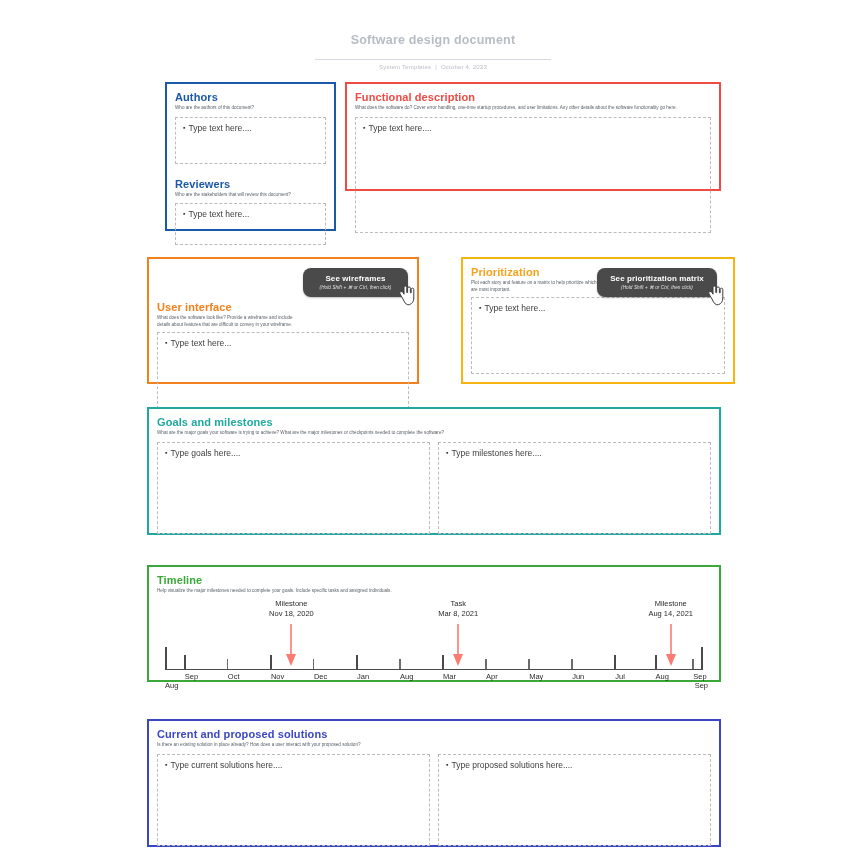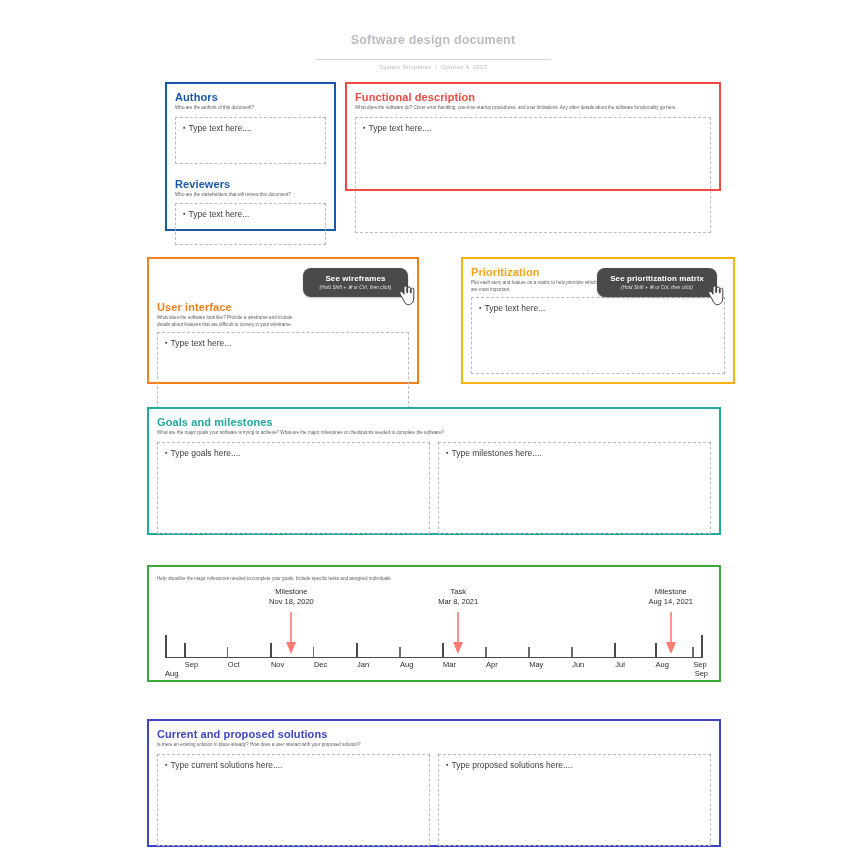--- a/index.html
+++ b/index.html
@@ -201,20 +201,21 @@
         </div>
         <div class="field" id="milestones-field">
           <span class="bullet">▪</span><span>Type milestones here....</span>
         </div>
       </div>
     </div>
   </div>
 
   <div class="card" id="timeline-card">
     <div class="inner">
+      <div class="card-title">Timeline</div>
       <div class="card-desc">Help visualize the major milestones needed to complete your goals. Include specific tasks and assigned individuals.</div>
       <div class="tl-stage" id="tl-stage">
         <div class="tl-axis"></div>
       <div class="tl-tick end" style="left: 8px; height: 22px; bottom: 20px;"></div>
           <div class="tl-tlabel" style="left: 7px; top: 82px;">Aug</div>
           <div class="tl-tick major" style="left: calc(3.5% + 7.44px); height: 14px; bottom: 20px;"></div>
           <div class="tl-tlabel" style="left: calc(3.5% + 7.44px); top: 73px;">Sep</div>
           <div class="tl-tick" style="left: calc(11.5% + 6.16px); height: 10px; bottom: 20px;"></div>
           <div class="tl-tlabel" style="left: calc(11.5% + 6.16px); top: 73px;">Oct</div>
           <div class="tl-tick major" style="left: calc(19.5% + 4.88px); height: 14px; bottom: 20px;"></div>

